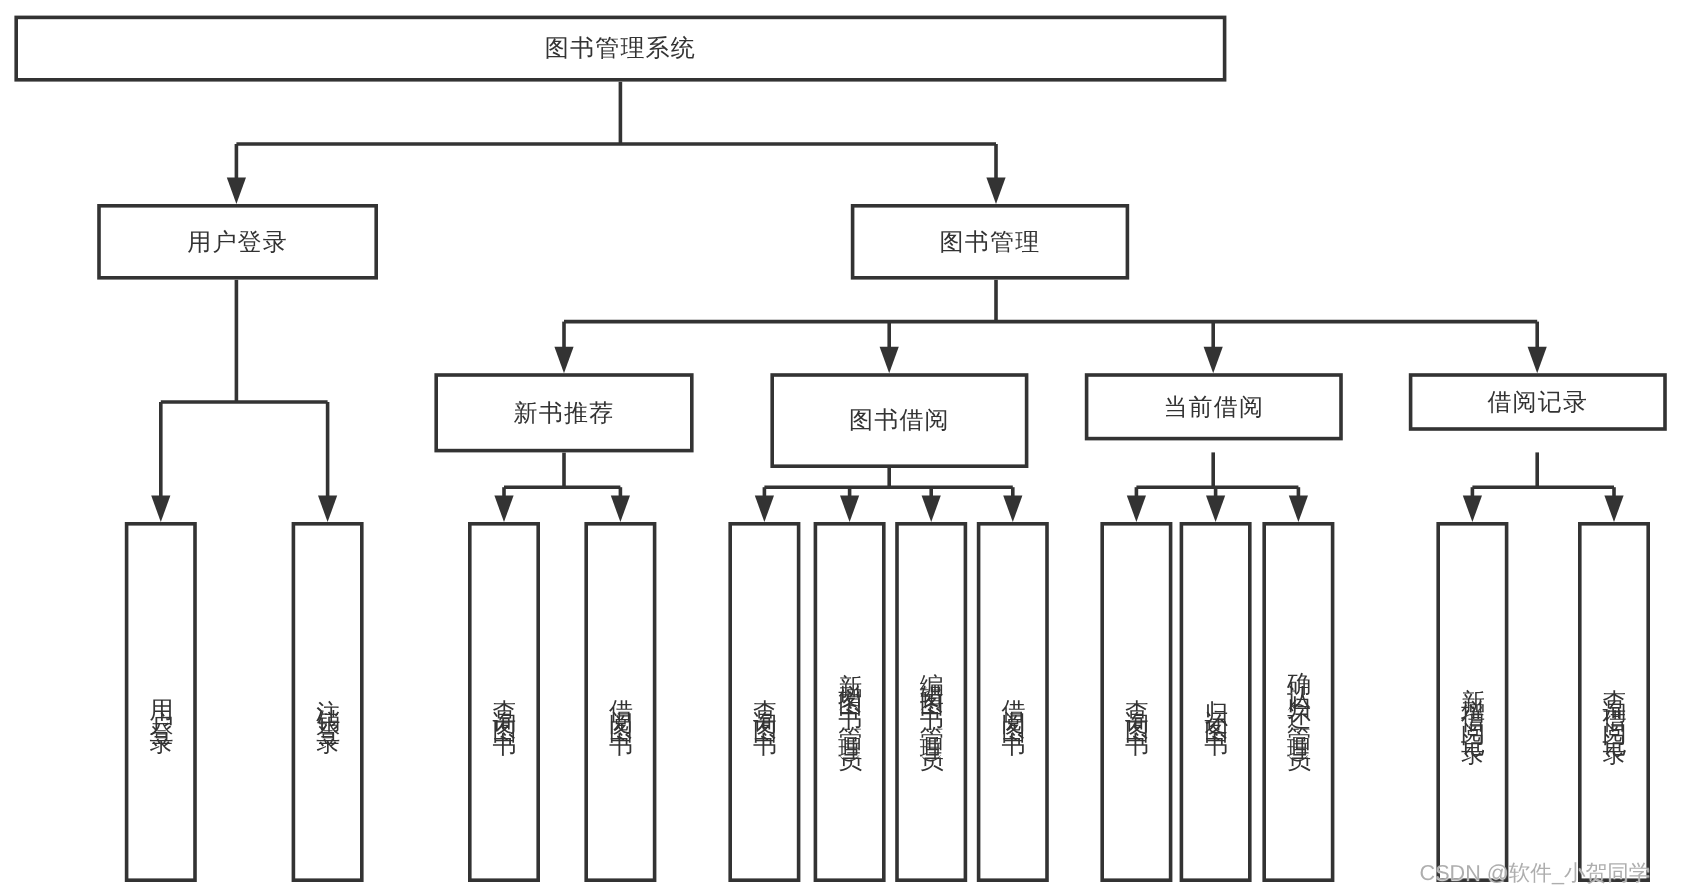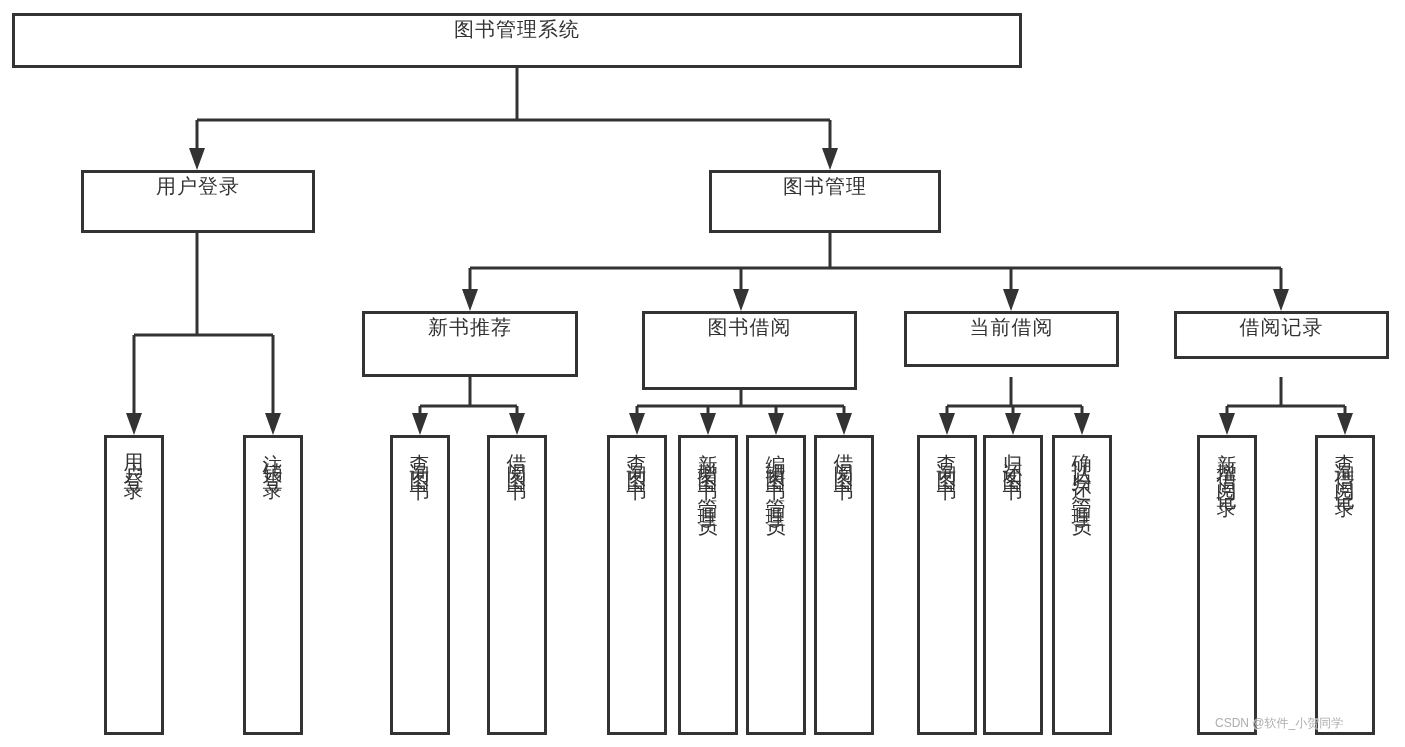--- a/index.html
+++ b/index.html
@@ -3,31 +3,31 @@
 <meta charset="utf-8">
 <style>
   html, body { margin:0; padding:0; background:#ffffff; }
   .canvas {
     position:relative; width:1405px; height:747px; background:#ffffff;
     font-family:"Liberation Sans", sans-serif; overflow:hidden;
   }
   .connectors { position:absolute; left:0; top:0; }
   .node {
     position:absolute; box-sizing:border-box; background:#ffffff;
-    border:3px solid #333333; display:flex; align-items:flex-start; justify-content:center;
+    border:3px solid #333333; display:flex; align-items:center; justify-content:center;
     color:#333333;
   }
   .hbox .lbl { font-size:20px; letter-spacing:1px; white-space:nowrap; }
   .vbox .lbl {
     writing-mode:vertical-rl; text-orientation:mixed;
     font-size:20px; letter-spacing:9px; line-height:1;
   }
   .watermark {
-    position:absolute; left:1183px; top:715px; font-size:12px;
-    color:#aeaeae; white-space:nowrap; text-shadow:0 1px 1px #ffffff;margin-left:32px;
+    position:absolute; left:1183px; top:715px; font-size:18px;
+    color:#aeaeae; white-space:nowrap; text-shadow:0 1px 1px #ffffff;
   }
 </style>
 </head>
 <body>
 
 <div class="canvas">
 
   <svg class="connectors" width="1405" height="747" viewBox="0 0 1405 747" aria-hidden="true">
     <g stroke="#333333" stroke-width="3" fill="none">
 

